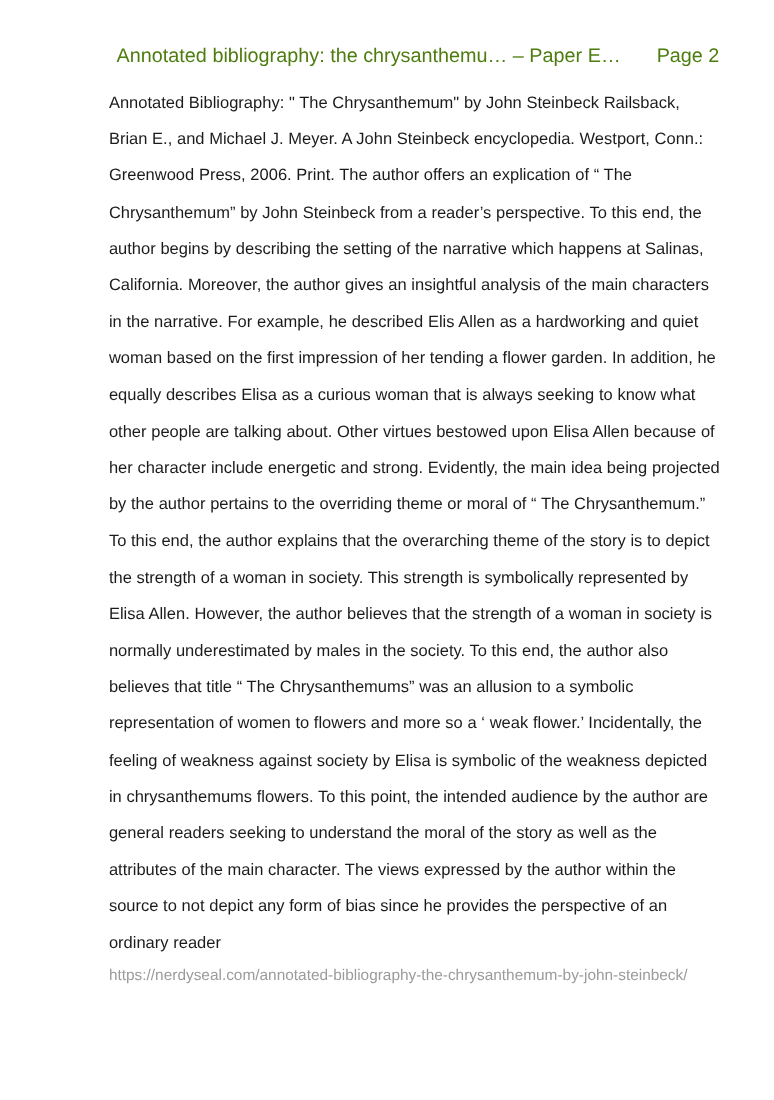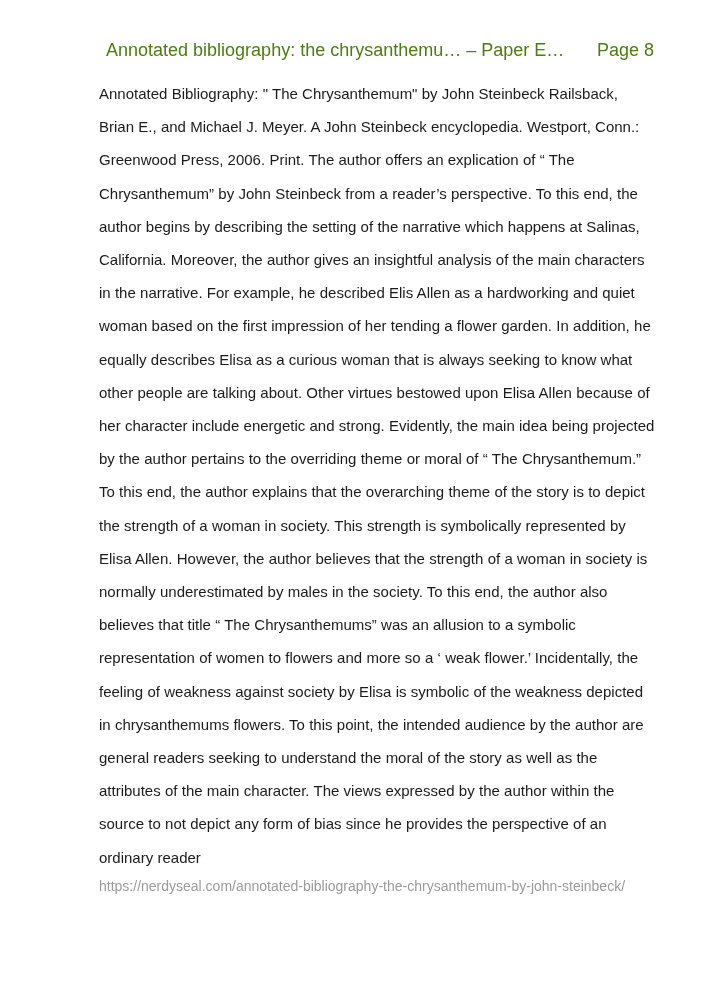--- a/index.html
+++ b/index.html
@@ -80,21 +80,21 @@
     word-break: break-word;
   }
 </style>
 </head>
 <body>
 
 <div class="page">
 
   <div class="page-header">
     <span class="doc-title">Annotated bibliography: the chrysanthemu… – Paper Example</span>
-    <span class="page-number">Page 8</span>
+    <span class="page-number">Page 2</span>
   </div>
 
   <div class="body-text">
     <p>Annotated Bibliography: " The Chrysanthemum" by John Steinbeck Railsback, Brian E., and Michael J. Meyer. A John Steinbeck encyclopedia. Westport, Conn.: Greenwood Press, 2006. Print. The author offers an explication of “ The Chrysanthemum” by John Steinbeck from a reader’s perspective. To this end, the author begins by describing the setting of the narrative which happens at Salinas, California. Moreover, the author gives an insightful analysis of the main characters in the narrative. For example, he described Elis Allen as a hardworking and quiet woman based on the first impression of her tending a flower garden. In addition, he equally describes Elisa as a curious woman that is always seeking to know what other people are talking about. Other virtues bestowed upon Elisa Allen because of her character include energetic and strong. Evidently, the main idea being projected by the author pertains to the overriding theme or moral of “ The Chrysanthemum.” To this end, the author explains that the overarching theme of the story is to depict the strength of a woman in society. This strength is symbolically represented by Elisa Allen. However, the author believes that the strength of a woman in society is normally underestimated by males in the society. To this end, the author also believes that title “ The Chrysanthemums” was an allusion to a symbolic representation of women to flowers and more so a ‘ weak flower.’ Incidentally, the feeling of weakness against society by Elisa is symbolic of the weakness depicted in chrysanthemums flowers. To this point, the intended audience by the author are general readers seeking to understand the moral of the story as well as the attributes of the main character. The views expressed by the author within the source to not depict any form of bias since he provides the perspective of an ordinary reader</p>
   </div>
 
   <div class="page-footer">
     <a class="source-url">https://nerdyseal.com/annotated-bibliography-the-chrysanthemum-by-john-steinbeck/</a>
   </div>
 

